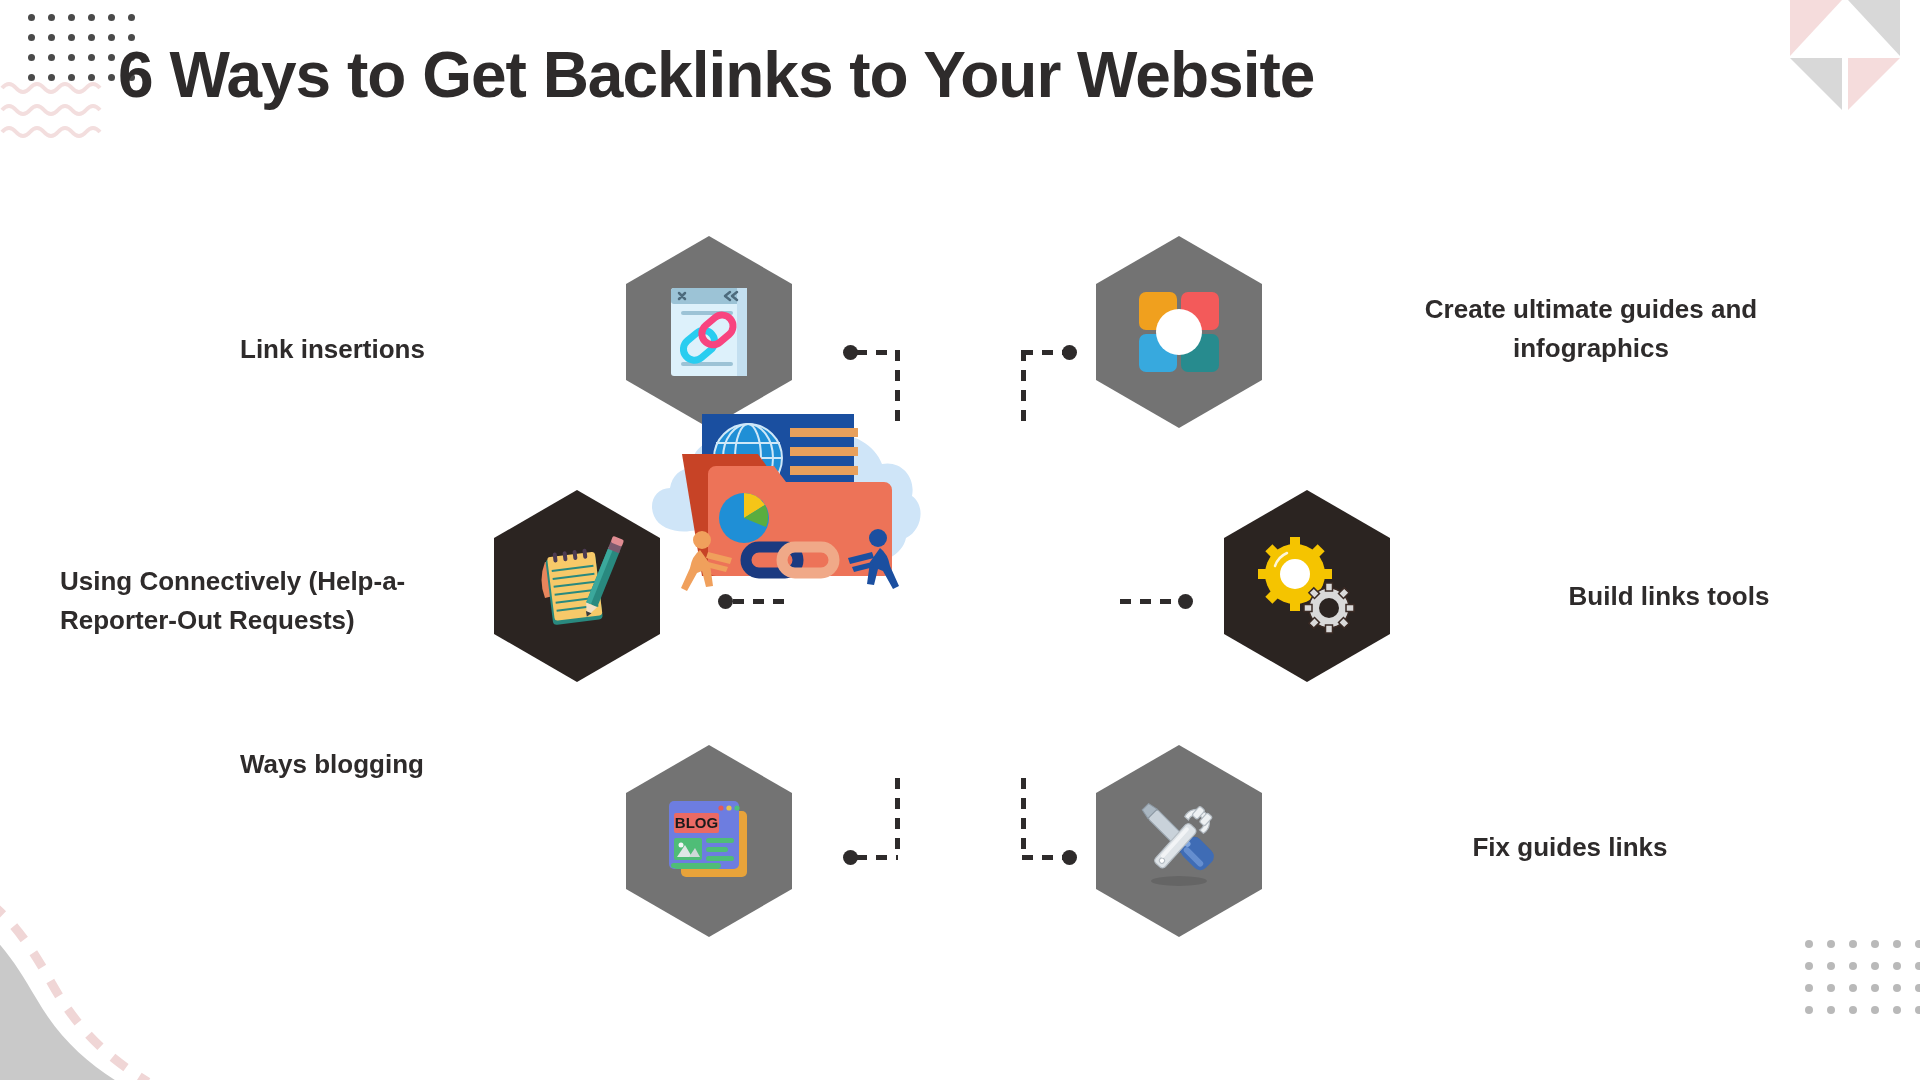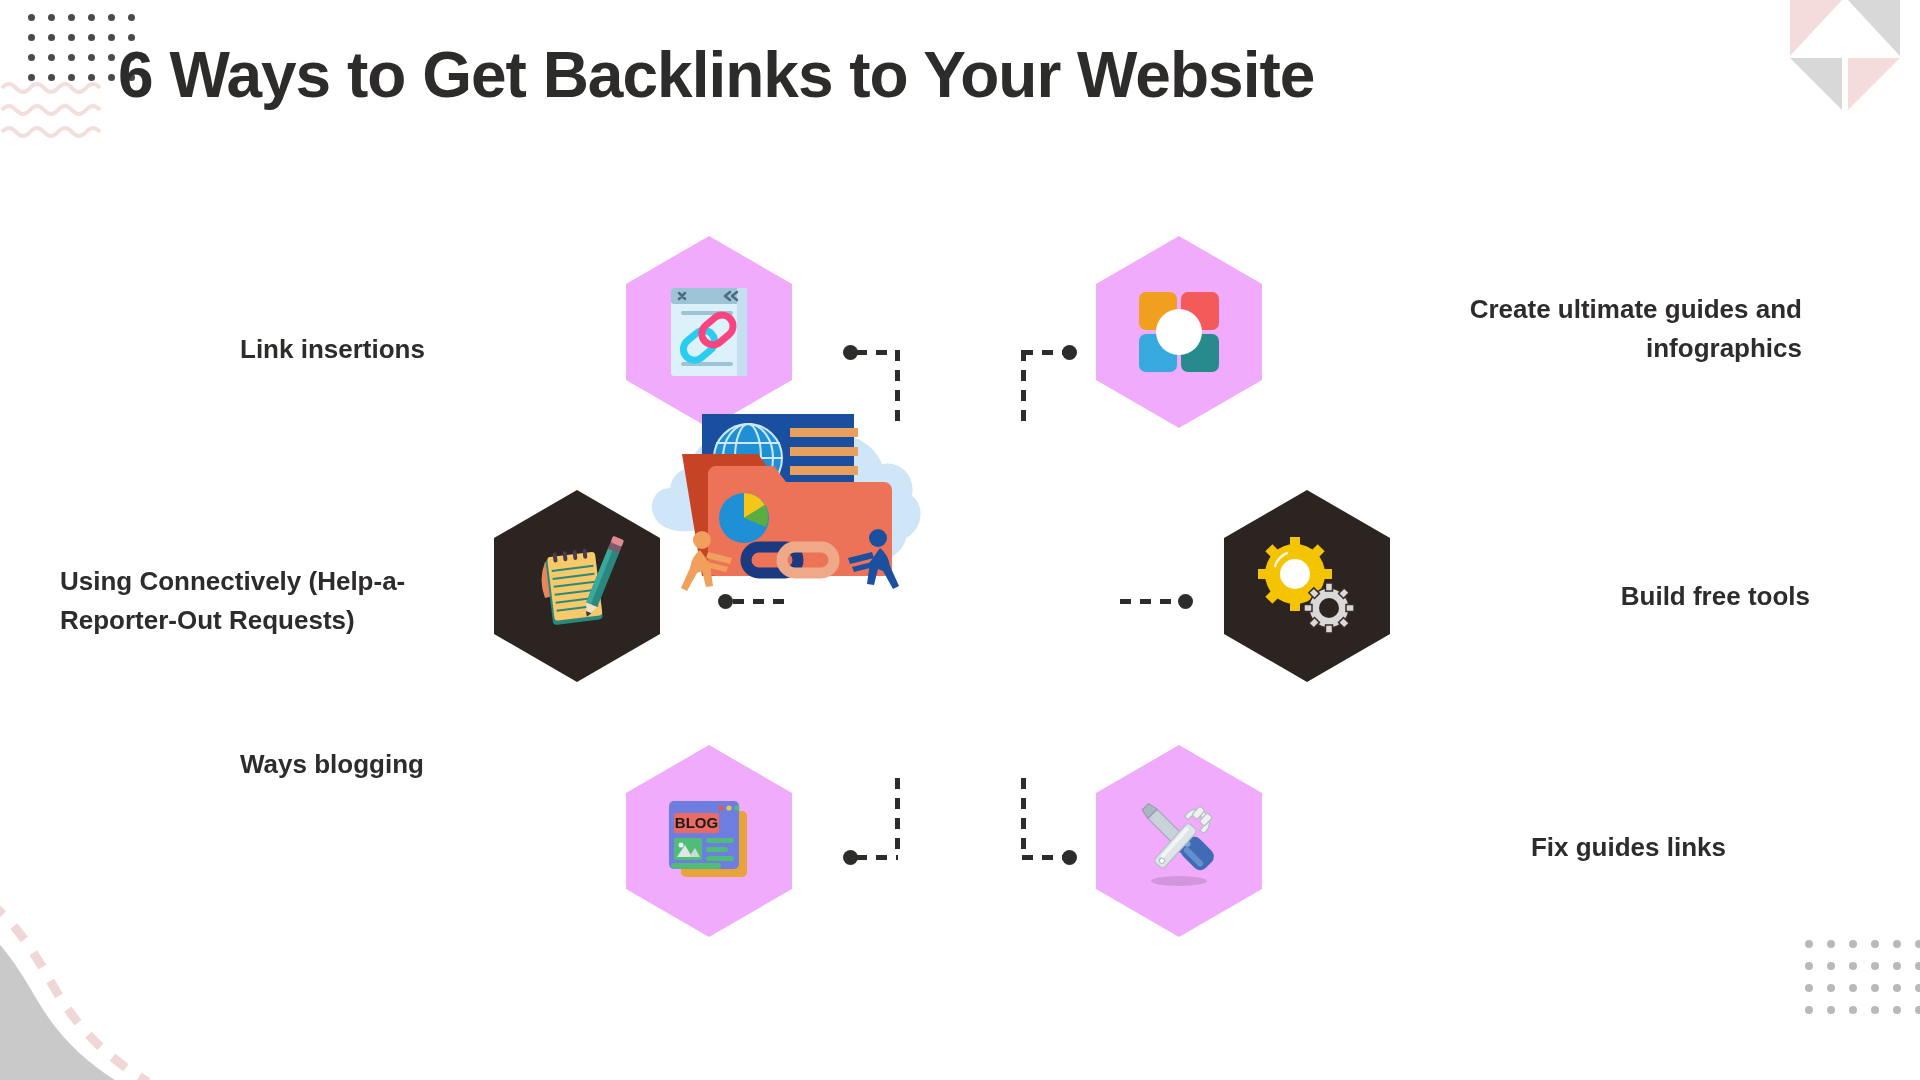--- a/index.html
+++ b/index.html
@@ -50,35 +50,35 @@
   
   .hex {
     position: absolute;
     width: 166px;
     height: 192px;
     clip-path: polygon(50% 0%, 100% 25%, 100% 75%, 50% 100%, 0% 75%, 0% 25%);
     display: flex;
     align-items: center;
     justify-content: center;
   }
-  .hex.red   { background: #f0abfc; }
+  .hex.red   { background: #737373; }
   .hex.dark  { background: #2b2421; }
 
   .hex-inner { width: 104px; height: 104px; position: relative; }
 
   
   .label {
     position: absolute;
     font-size: 26px;
     font-weight: bold;
     color: #2e2b2b;
     line-height: 1.5;
   }
   .label.right-align { text-align: left; }
-  .label.left-align  { text-align: right; }
+  .label.left-align  { text-align: center; margin-left: 24px; }
 
   
   .conn { position: absolute; pointer-events: none; }
   .conn-dot {
     position: absolute;
     width: 15px; height: 15px;
     border-radius: 50%;
     background: #2e2b2b;
   }
   .conn-h {
@@ -323,21 +323,21 @@
           <rect x="-3.5" y="-25" width="7" height="8" transform="rotate(180)"></rect>
           <rect x="-3.5" y="-25" width="7" height="8" transform="rotate(225)"></rect>
           <rect x="-3.5" y="-25" width="7" height="8" transform="rotate(270)"></rect>
           <rect x="-3.5" y="-25" width="7" height="8" transform="rotate(315)"></rect>
         </g>
         <circle r="10" fill="#2b2421"></circle>
       </g>
     </svg>
   </div>
 </div>
-<div class="label left-align" style="left:1480px; top:577px; width:330px;">Build free tools</div>
+<div class="label left-align" style="left:1480px; top:577px; width:330px;">Build links tools</div>
 
 <div class="hex red" style="left:626px; top:745px;">
   <div class="hex-inner">
     <svg width="104" height="104" viewBox="0 0 104 104">
       <rect x="24" y="22" width="66" height="66" rx="5" fill="#e8a33a"></rect>
       <rect x="12" y="12" width="70" height="68" rx="5" fill="#6d7de0"></rect>
       <g>
         <circle cx="64" cy="19" r="2.6" fill="#e05a5a"></circle>
         <circle cx="72" cy="19" r="2.6" fill="#e8c34a"></circle>
         <circle cx="80" cy="19" r="2.6" fill="#4fc07a"></circle>

